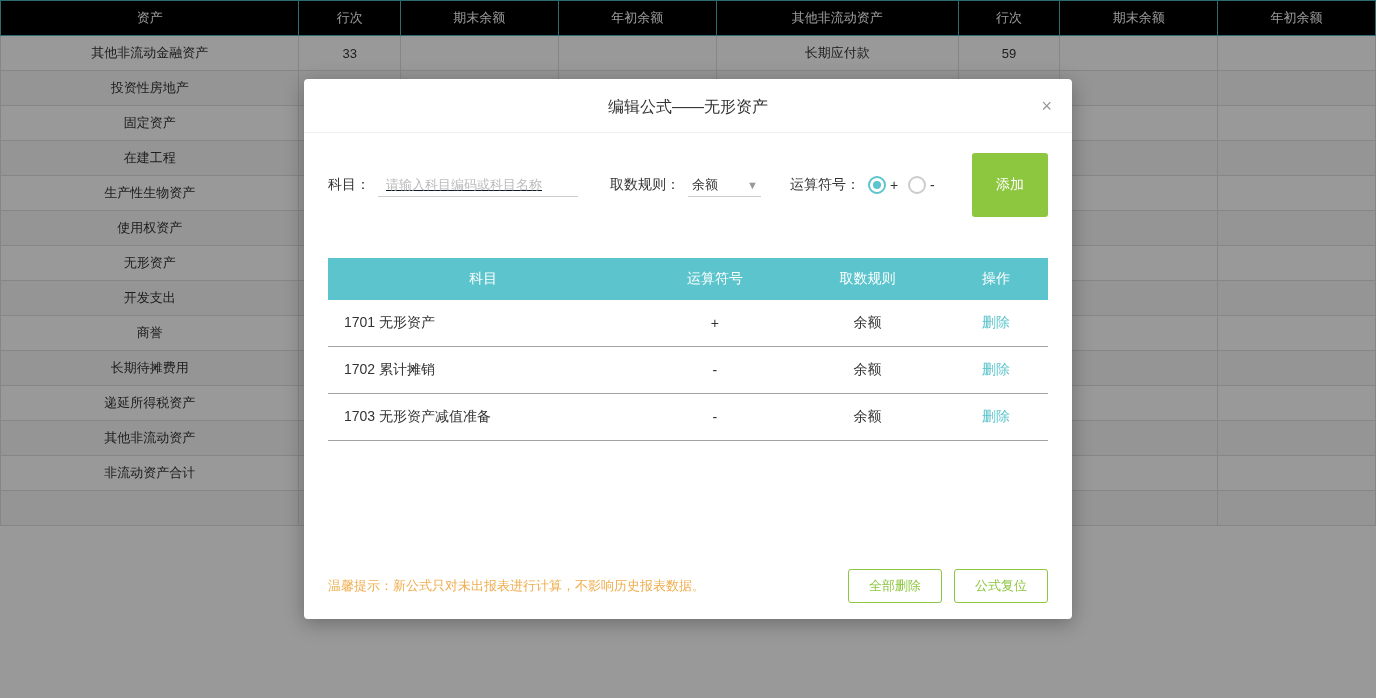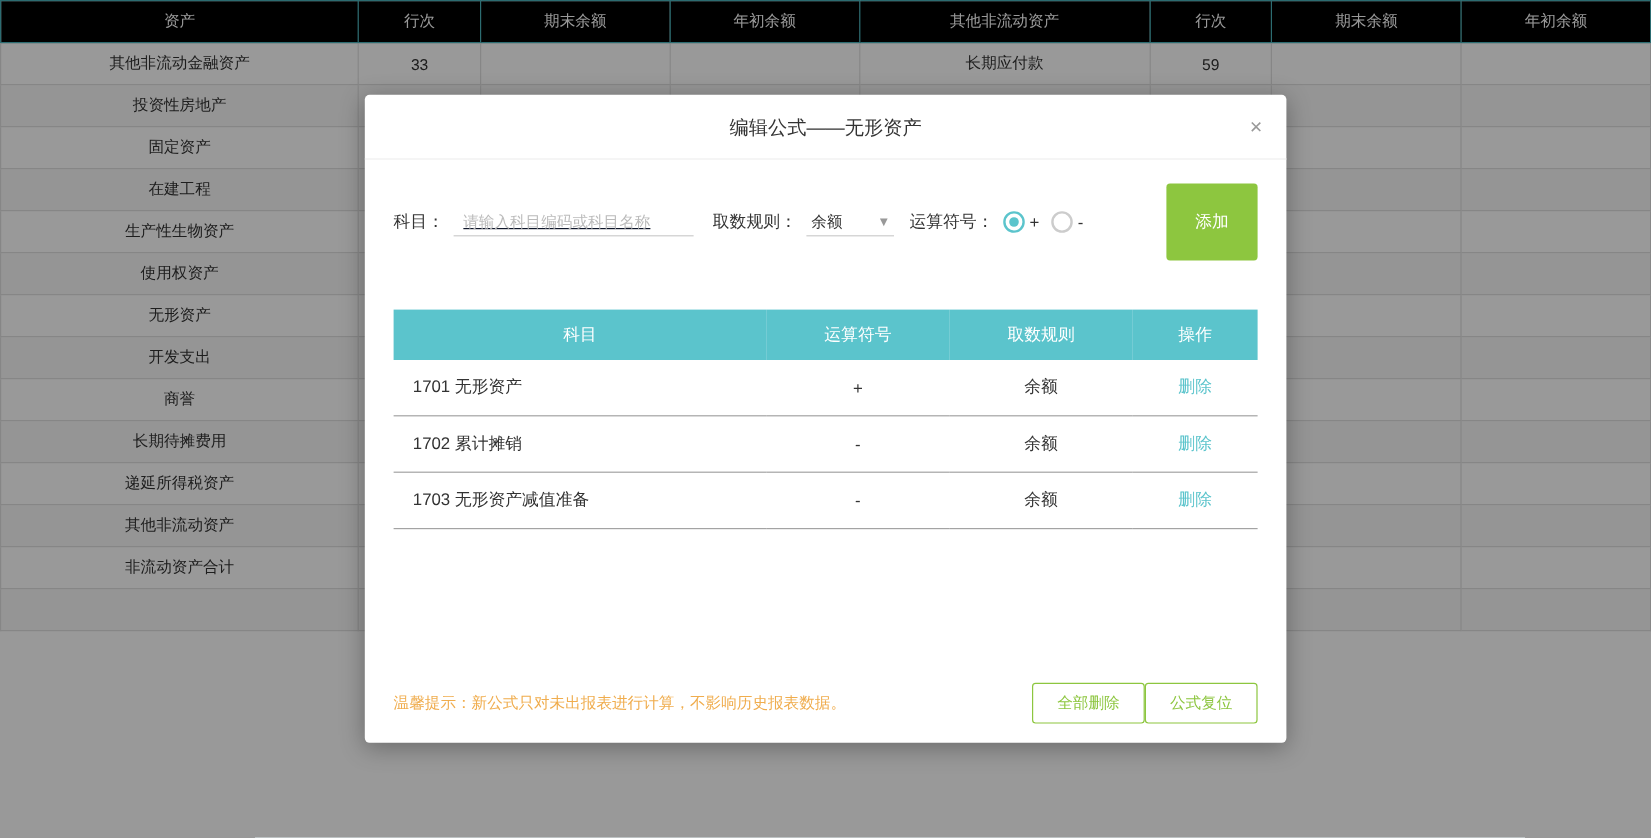--- a/index.html
+++ b/index.html
@@ -99,21 +99,21 @@
       background: none;
       border: none;
       padding: 4px;
     }
 
     
     .form-row {
       padding: 20px 24px 16px;
       display: flex;
       align-items: center;
-      gap: 16px;
+      gap: 32px;
     }
 
     .form-group {
       display: flex;
       align-items: center;
       gap: 8px;
     }
 
     .form-label {
       color: #333;
@@ -264,20 +264,21 @@
       justify-content: space-between;
     }
 
     .hint-text {
       color: #f0ad4e;
       font-size: 13px;
     }
 
     .footer-btns {
       display: flex;
+      gap: 12px;
       margin-left: 10px;
     }
 
     .footer-btn {
       padding: 7px 20px;
       border-radius: 3px;
       cursor: pointer;
       font-size: 13px;
       border: 1px solid #8dc63f;
       color: #8dc63f;

